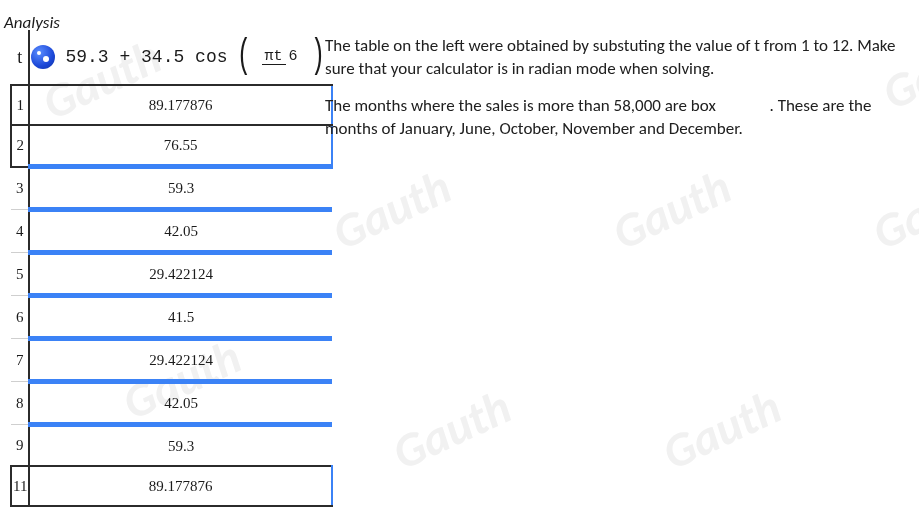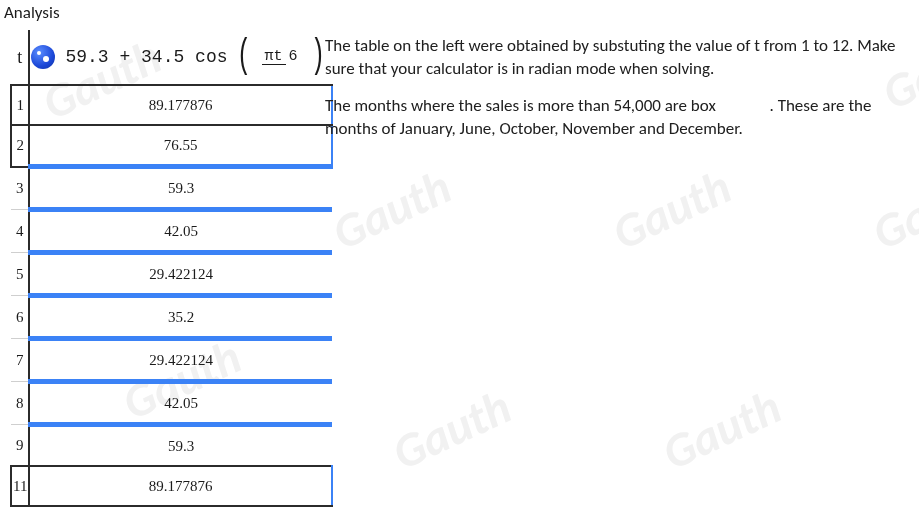--- a/index.html
+++ b/index.html
@@ -22,22 +22,23 @@
     font-weight: 600;
     font-style: italic;
     transform: rotate(-25deg);
     pointer-events: none;
     user-select: none;
   }
 
   .heading {
     position: absolute;
     left: 4px;
-    top: 2px;
+    top: 12px;
     font-size: 17px;
+    font-style: italic;
   }
 
   .table-wrap {
     position: absolute;
     left: 10px;
     top: 30px;
     width: 290px;
   }
 
   table {
@@ -195,21 +196,21 @@
         <tr>
           <td class="tcell eqfont">4</td>
           <td class="vcell eqfont">42.05</td>
         </tr>
         <tr>
           <td class="tcell eqfont">5</td>
           <td class="vcell eqfont">29.422124</td>
         </tr>
         <tr>
           <td class="tcell eqfont">6</td>
-          <td class="vcell eqfont">35.2</td>
+          <td class="vcell eqfont">41.5</td>
         </tr>
         <tr>
           <td class="tcell eqfont">7</td>
           <td class="vcell eqfont">29.422124</td>
         </tr>
         <tr>
           <td class="tcell eqfont">8</td>
           <td class="vcell eqfont">42.05</td>
         </tr>
         <tr>
@@ -220,17 +221,17 @@
           <td class="tcell eqfont">11</td>
           <td class="vcell eqfont">89.177876</td>
         </tr>
       </tbody>
   </table>
 </div>
 
 <div class="explain">
   <p>The table on the left were obtained by substuting the value of t from 1 to 12. Make sure that your calculator is in radian mode when solving.</p>
   <p>
-    <span>The months where the sales is more than 54,000 are box</span>
+    <span>The months where the sales is more than 58,000 are box</span>
     <span class="fillbox"> </span>
     <span>. These are the months of January, June, October, November and December.</span>
   </p>
 </div>
 
 </body></html>

